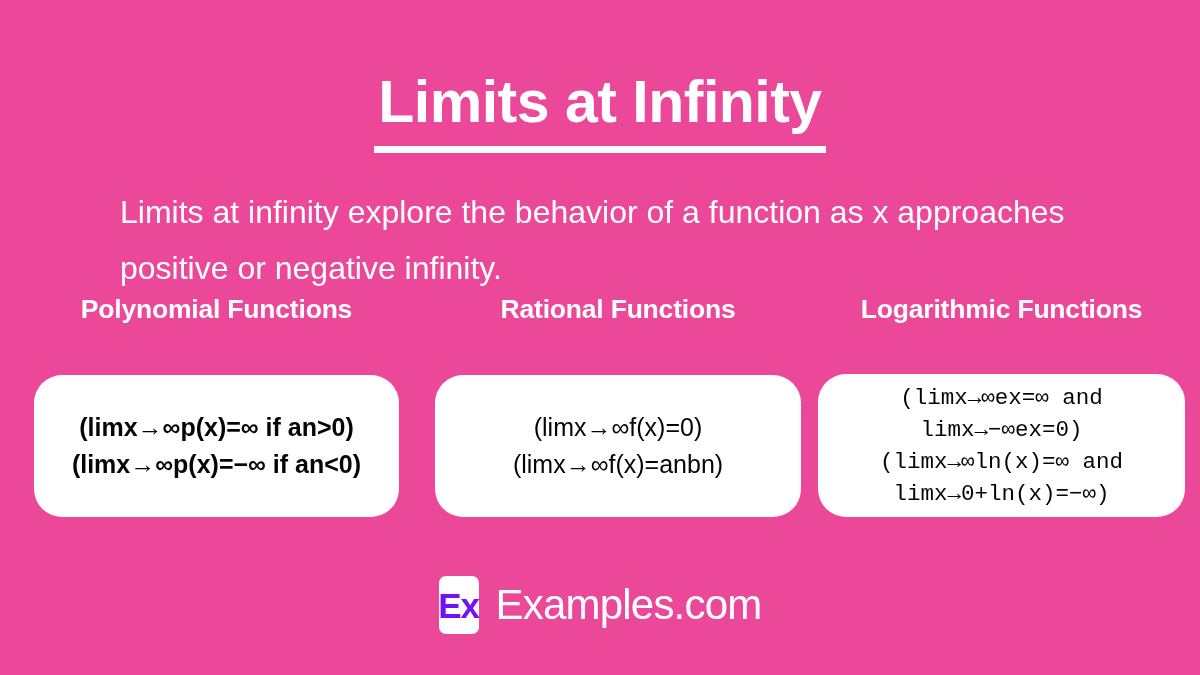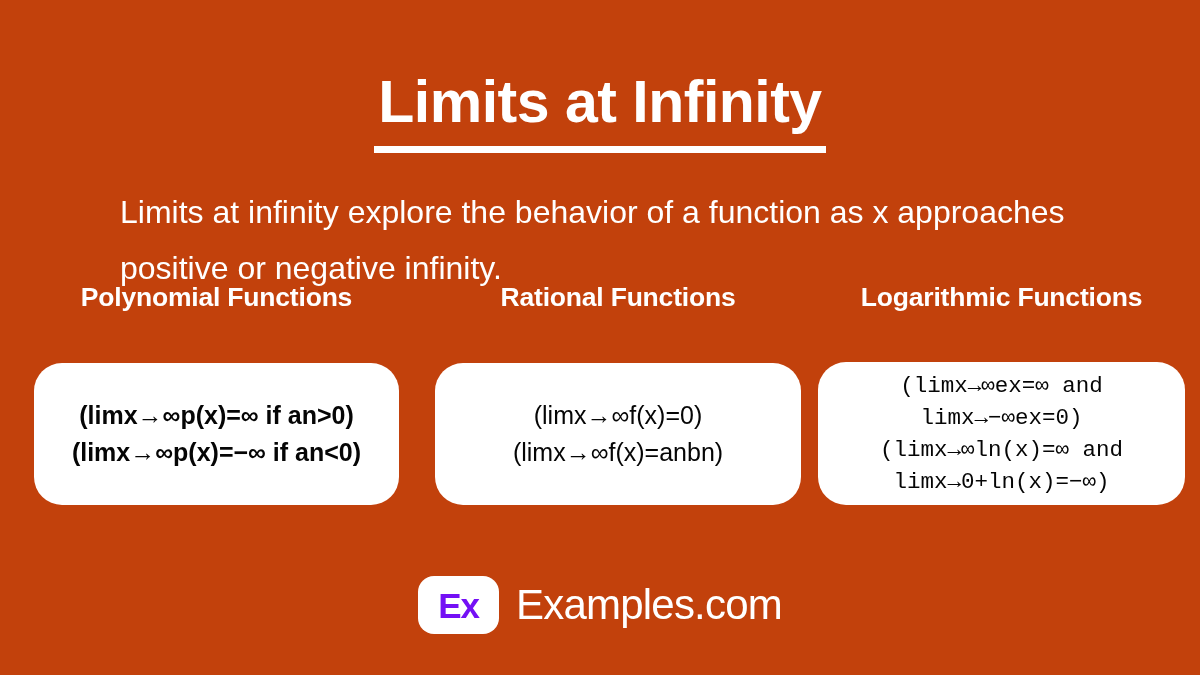--- a/index.html
+++ b/index.html
@@ -9,21 +9,21 @@
   body {
     width: 1200px;
     height: 675px;
     overflow: hidden;
     font-family: "Liberation Sans", sans-serif;
   }
   .slide {
     position: relative;
     width: 1200px;
     height: 675px;
-    background: #c2410c;
+    background: #ec4899;
     box-sizing: border-box;
   }
 
   
   .title-wrap {
     position: absolute;
     top: 28px;
     left: 0;
     width: 1200px;
     text-align: center;
@@ -48,21 +48,21 @@
     text-align: left;
     font-size: 32px;
     line-height: 56px;
     color: #ffffff;
     font-weight: 400;
   }
 
   
   .columns {
     position: absolute;
-    top: 280px;
+    top: 292px;
     left: 0;
     width: 1200px;
     height: 240px;
     display: flex;
     align-items: flex-start;
   }
   .col {
     position: relative;
     display: flex;
     flex-direction: column;
@@ -128,24 +128,24 @@
   .footer {
     position: absolute;
     left: 0;
     top: 576px;
     width: 1200px;
     display: flex;
     align-items: center;
     justify-content: center;
   }
   .logo-mark {
-    width: 81px;
+    width: 40px;
     height: 58px;
     background: #ffffff;
-    border-radius: 16px;
+    border-radius: 7px;
     display: flex;
     align-items: center;
     justify-content: center;
     margin-right: 17px;
   }
   .logo-mark-text {
     font-size: 35px;
     line-height: 35px;
     font-weight: 700;
     color: #7410f5;

